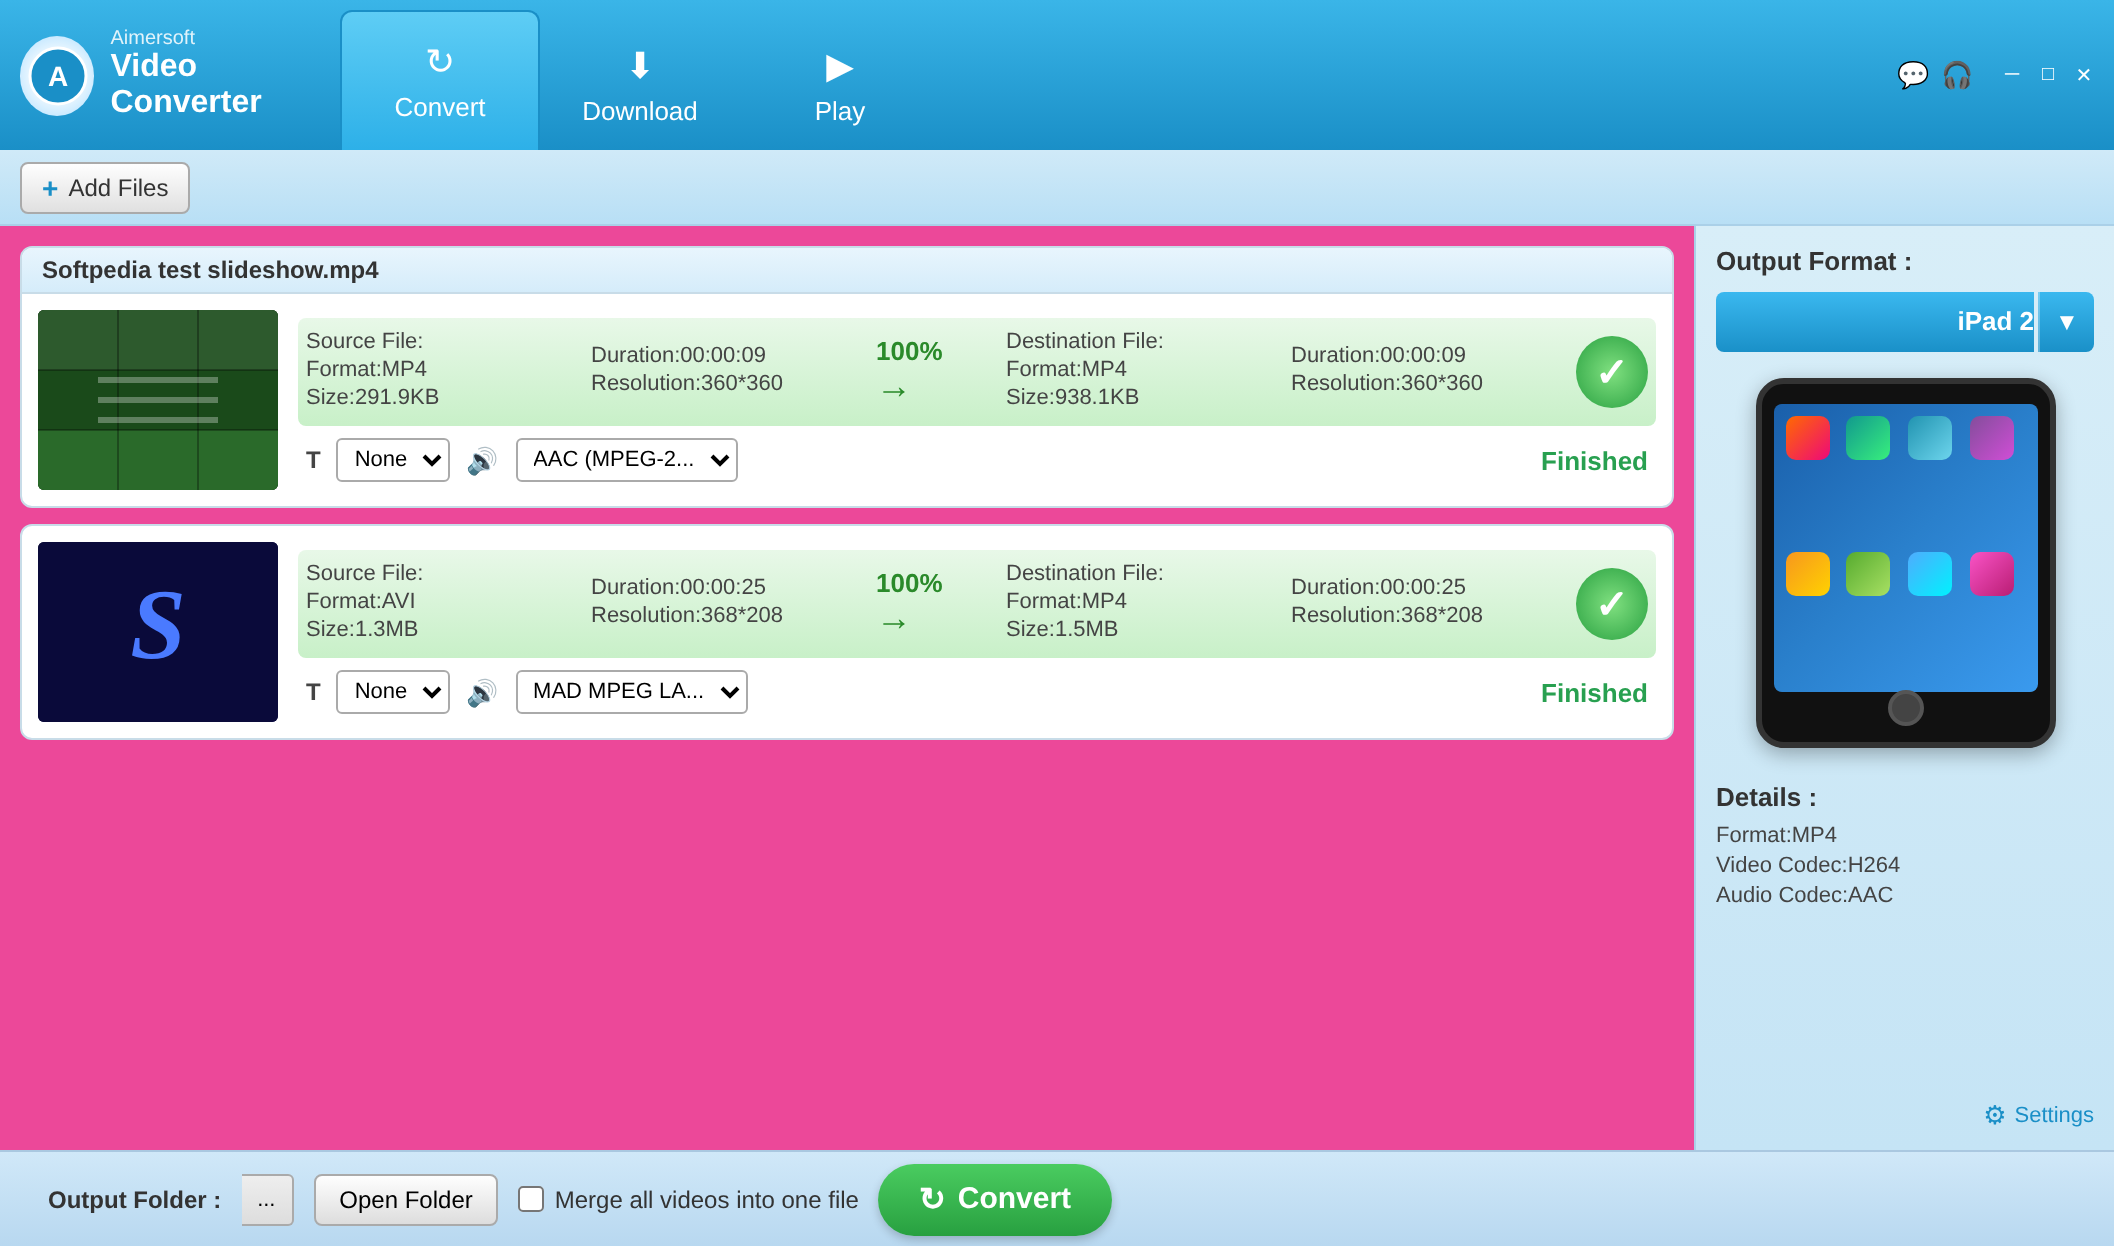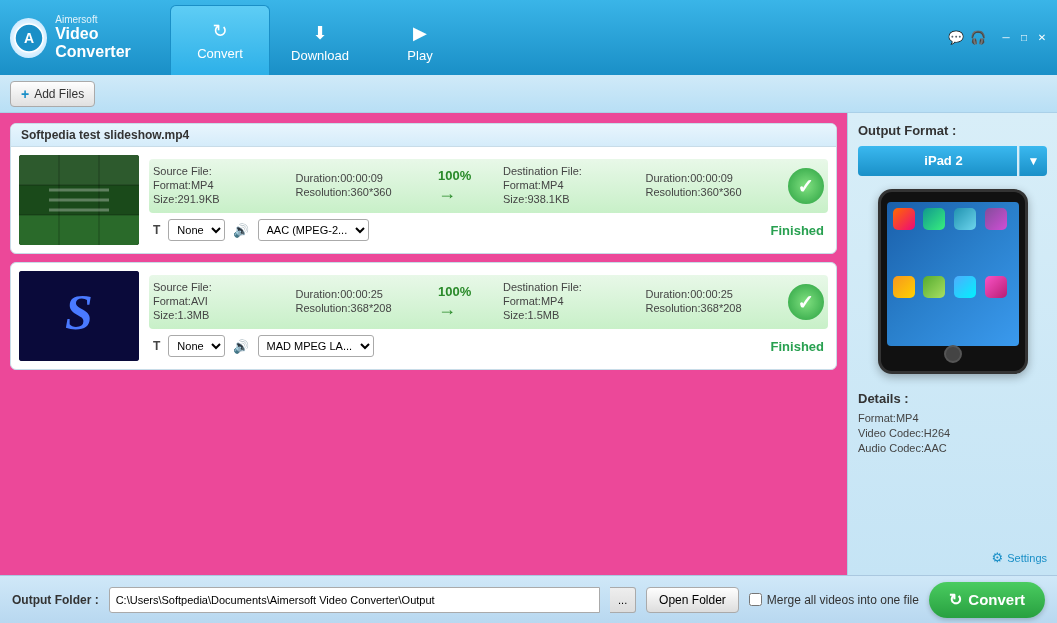--- a/index.html
+++ b/index.html
@@ -272,21 +272,21 @@
     .format-select-btn {
       flex: 1;
       height: 30px;
       background: linear-gradient(to bottom, #3ab8ef, #1a90c8);
       color: white;
       border: none;
       border-radius: 4px 0 0 4px;
       font-size: 13px;
       font-weight: bold;
       cursor: pointer;
-      text-align: center;
+      text-align: right;
       line-height: 30px;
       padding-left: 12px;
     }
     .format-dropdown-btn {
       width: 28px;
       height: 30px;
       background: linear-gradient(to bottom, #3ab8ef, #1a90c8);
       color: white;
       border: none;
       border-radius: 0 4px 4px 0;
@@ -369,21 +369,21 @@
     }
     .gear-icon { font-size: 13px; }
 
     
     .bottom-bar {
       height: 48px;
       background: linear-gradient(to bottom, #d0e8f8, #b8d8f0);
       border-top: 1px solid #aac8e0;
       display: flex;
       align-items: center;
-      padding: 0 12px;
+      padding: 0 24px;
       gap: 10px;
     }
     .output-folder-label { font-size: 12px; color: #333; font-weight: bold; white-space: nowrap; }
     .folder-path-input {
       flex: 1;
       height: 26px;
       border: 1px solid #aaa;
       border-radius: 3px 0 0 3px;
       padding: 0 6px;
       font-size: 11px;
@@ -627,21 +627,20 @@
 
     <div class="settings-link">
       <span class="gear-icon">⚙</span>
       <span>Settings</span>
     </div>
   </div>
 </div>
 
 <div class="bottom-bar">
   <span class="output-folder-label">Output Folder :</span>
-  <input class="folder-path-input" type="text" value="C:\Users\Softpedia\Documents\Aimersoft Video Converter\Output" style="">
   <button class="folder-browse-btn">...</button>
   <button class="open-folder-btn">Open Folder</button>
   <label class="merge-checkbox">
     <input type="checkbox" style="">
     <span>Merge all videos into one file</span>
   </label>
   <button class="convert-btn">
     <span class="refresh-icon">↻</span>
     <span>Convert</span>
   </button>

